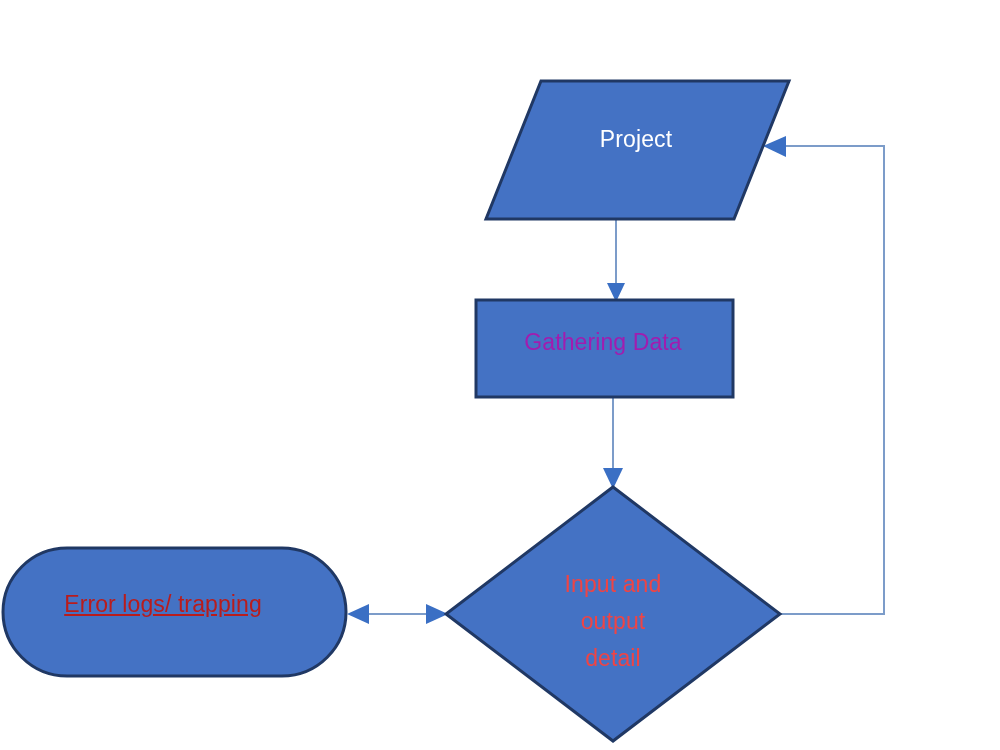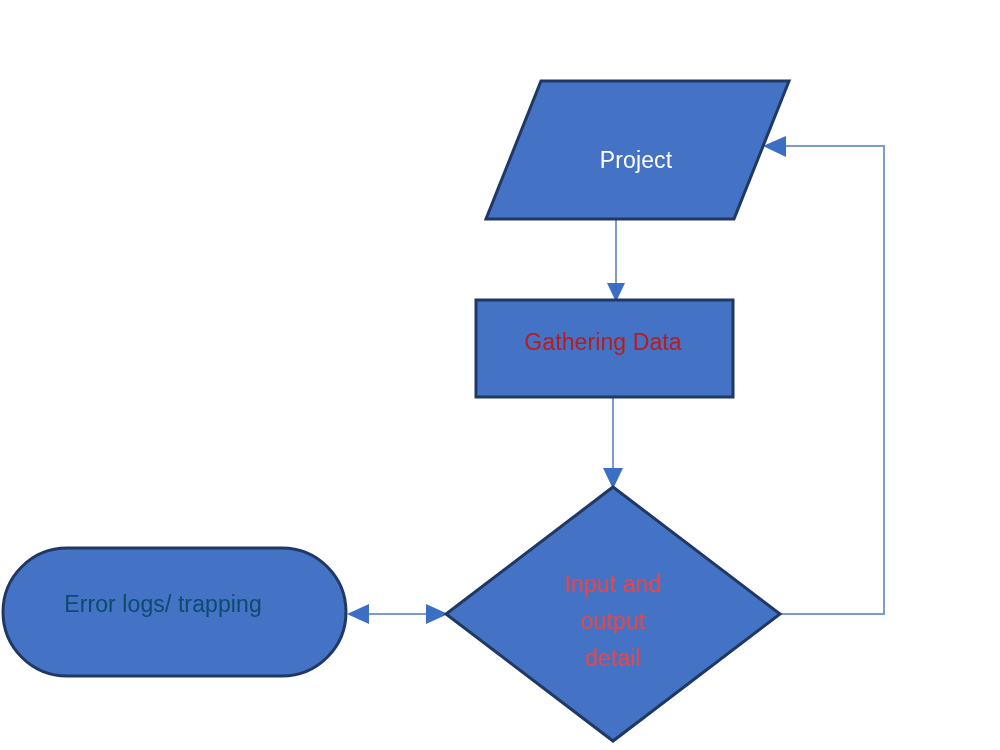--- a/index.html
+++ b/index.html
@@ -34,21 +34,20 @@
     line-height: 1.22;
     white-space: pre-line;
     pointer-events: none;
     letter-spacing: 0.1px;
   }
   #label-project {
     left: 536px;
     top: 125px;
     width: 200px;
     font-size: 23px;
-    margin-top: 21px;
   }
   #label-gathering {
     left: 503px;
     top: 328px;
     width: 200px;
     font-size: 23px;
   }
   #label-diamond {
     left: 513px;
     top: 566px;
@@ -95,21 +94,21 @@
 
     <rect x="476" y="300" width="257" height="97" fill="#4472C4" stroke="#203864" stroke-width="3"></rect>
 
     <polygon points="613,487 780,614 613,741 446,614" fill="#4472C4" stroke="#203864" stroke-width="3"></polygon>
 
     <rect x="3" y="548" width="343" height="128" rx="64" ry="64" fill="#4472C4" stroke="#203864" stroke-width="3"></rect>
   </svg>
 
   <div class="node-label" id="label-project" style="color: rgb(255, 255, 255);">Project</div>
 
-  <div class="node-label" id="label-gathering" style="color: #b91c1c;">Gathering Data</div>
+  <div class="node-label" id="label-gathering" style="color: #a21caf;">Gathering Data</div>
 
   <div class="node-label" id="label-diamond" style="color: #ef4444;">Input and
 output
 detail</div>
 
-  <div class="node-label" id="label-error" style="color: #0c4a6e;">Error logs/ trapping</div>
+  <div class="node-label" id="label-error" style="color: #b91c1c; text-decoration: underline;">Error logs/ trapping</div>
 
 </div>
 
 </body></html>

